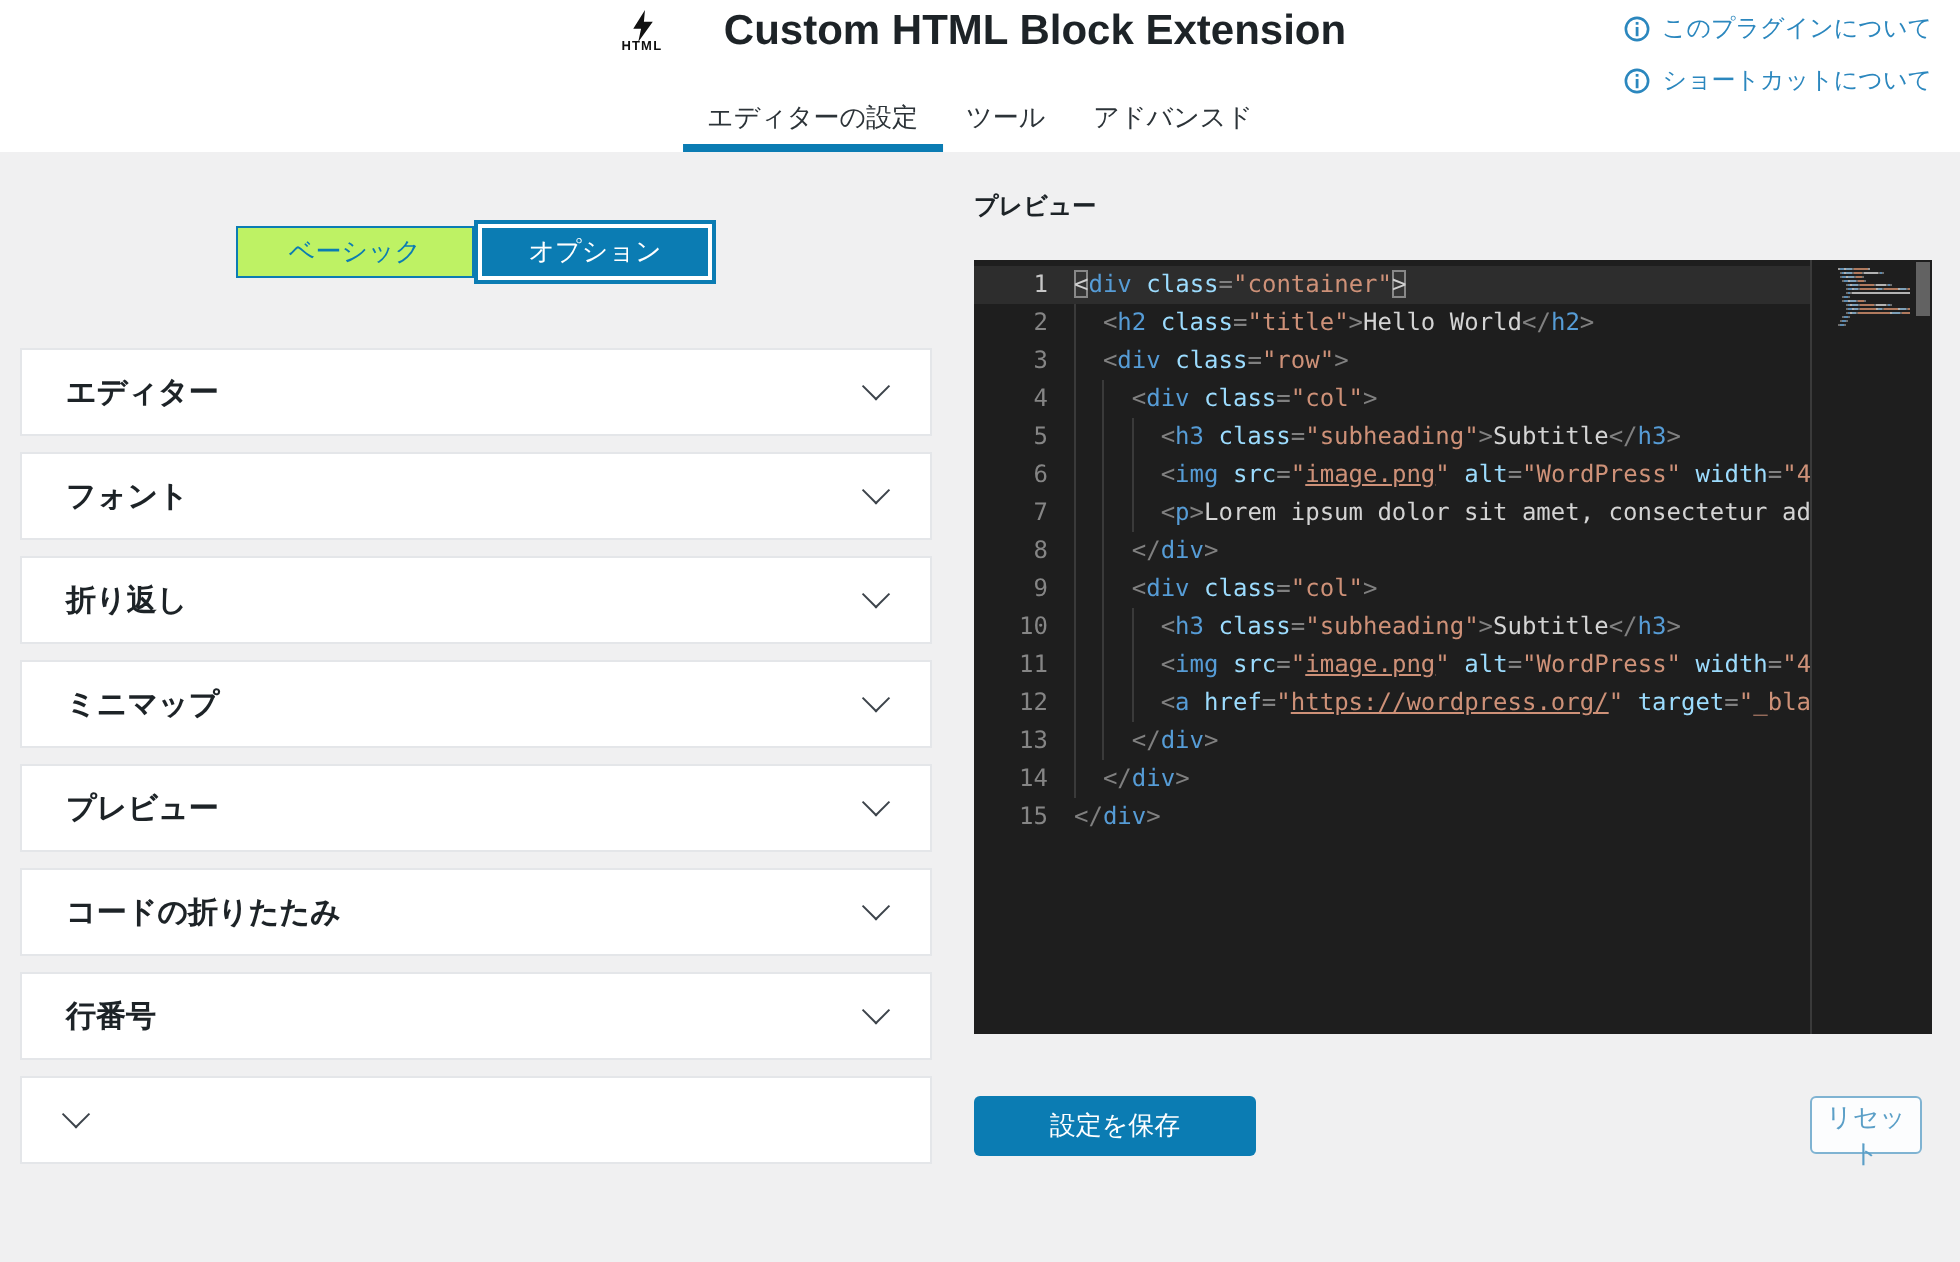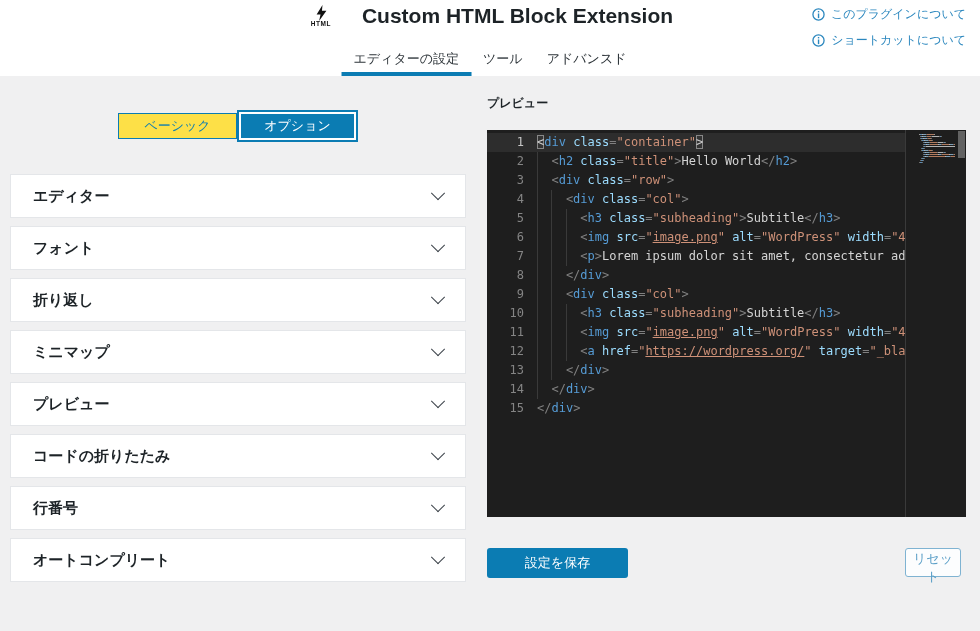--- a/index.html
+++ b/index.html
@@ -16,21 +16,21 @@
   .help-links{position:absolute;right:14px;top:6px;display:flex;flex-direction:column;gap:9px;align-items:flex-end;}
   .help-link{display:flex;align-items:center;gap:6px;font-size:12px;color:var(--link,#2b87be);text-decoration:none;cursor:pointer;}
   .help-link svg{flex:none;}
   .tabs{position:absolute;left:50%;bottom:0;transform:translateX(-50%);display:flex;height:31px;}
   .tab{display:flex;align-items:center;padding:0 12px;font-size:13px;color:#2c3338;border-bottom:4px solid transparent;cursor:pointer;white-space:nowrap;}
   .tab.active{border-bottom-color:var(--primary,#0b7cb3);}
 
   
   .left-col{position:absolute;left:10px;top:76px;width:456px;}
   .toggle-group{margin:33px auto 0;display:flex;align-items:center;justify-content:center;height:34px;}
-  .btn-basic{width:119px;height:26px;background:#fde047;border:1px solid var(--primary,#0b7cb3);color:var(--primary,#0b7cb3);font-size:13px;cursor:pointer;font-family:inherit;}
+  .btn-basic{width:119px;height:26px;background:#bef264;border:1px solid var(--primary,#0b7cb3);color:var(--primary,#0b7cb3);font-size:13px;cursor:pointer;font-family:inherit;}
   .btn-advanced{width:121px;height:32px;background:var(--primary,#0b7cb3);border:2px solid var(--primary,#0b7cb3);box-shadow:inset 0 0 0 2px #fff;color:#fff;font-size:13px;cursor:pointer;font-family:inherit;}
   .accordion{margin-top:31px;}
   .acc-card{box-sizing:border-box;height:44px;background:#fff;border:1px solid #e4e6e9;margin-bottom:8px;display:flex;align-items:center;justify-content:space-between;padding:0 22px;cursor:pointer;}
   .acc-label{font-size:15px;font-weight:bold;color:#1d2327;}
   .chev{width:9px;height:9px;border-right:1.8px solid #3c434a;border-bottom:1.8px solid #3c434a;transform:rotate(45deg) translate(-2px,-2px);flex:none;}
 
   
   .right-col{position:absolute;left:487px;top:76px;width:479px;height:555px;}
   .preview-heading{position:absolute;left:0;top:19px;margin:0;font-size:12px;font-weight:bold;color:#1d2327;}
 
@@ -127,21 +127,20 @@
         </div>
         <div class="acc-card">
           <span class="acc-label">コードの折りたたみ</span>
           <span class="chev"></span>
         </div>
         <div class="acc-card">
           <span class="acc-label">行番号</span>
           <span class="chev"></span>
         </div>
         <div class="acc-card">
-          <span class="acc-label">オートコンプリート</span>
           <span class="chev"></span>
         </div>
       </div>
   </div>
 
   <div class="right-col">
     <h2 class="preview-heading">プレビュー</h2>
     <div class="editor">
       <div class="code-area" id="code-area">
           <div class="line cur"><span class="ln">1</span><span class="code"><span class="t-brk">&lt;</span><span class="t-tag">div</span><span class="t-text"> </span><span class="t-attr">class</span><span class="t-punc">=</span><span class="t-str">"container"</span><span class="t-brk">&gt;</span></span></div>

